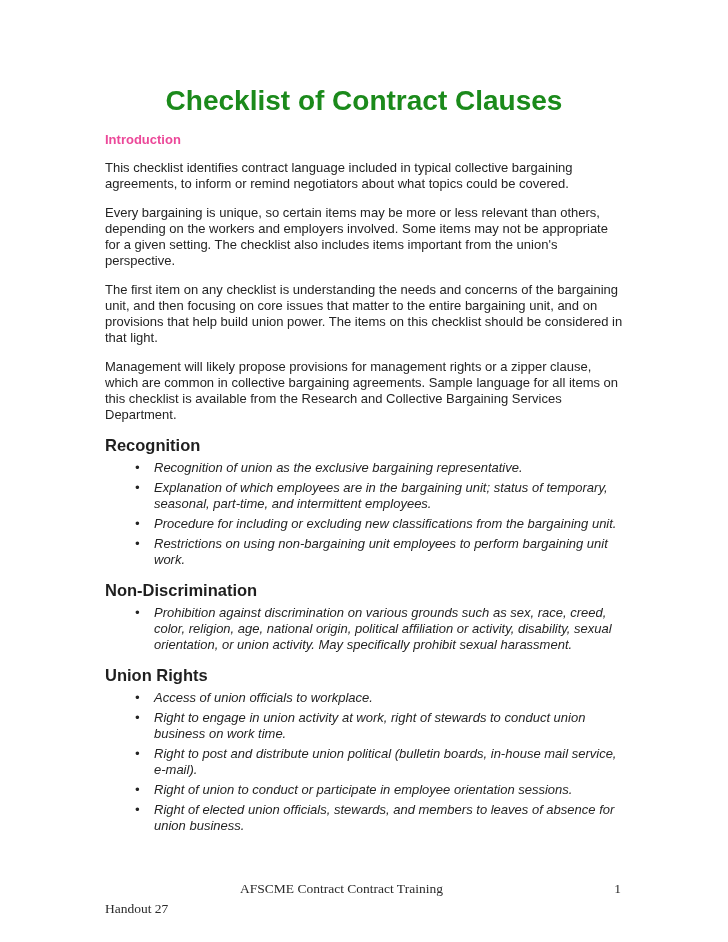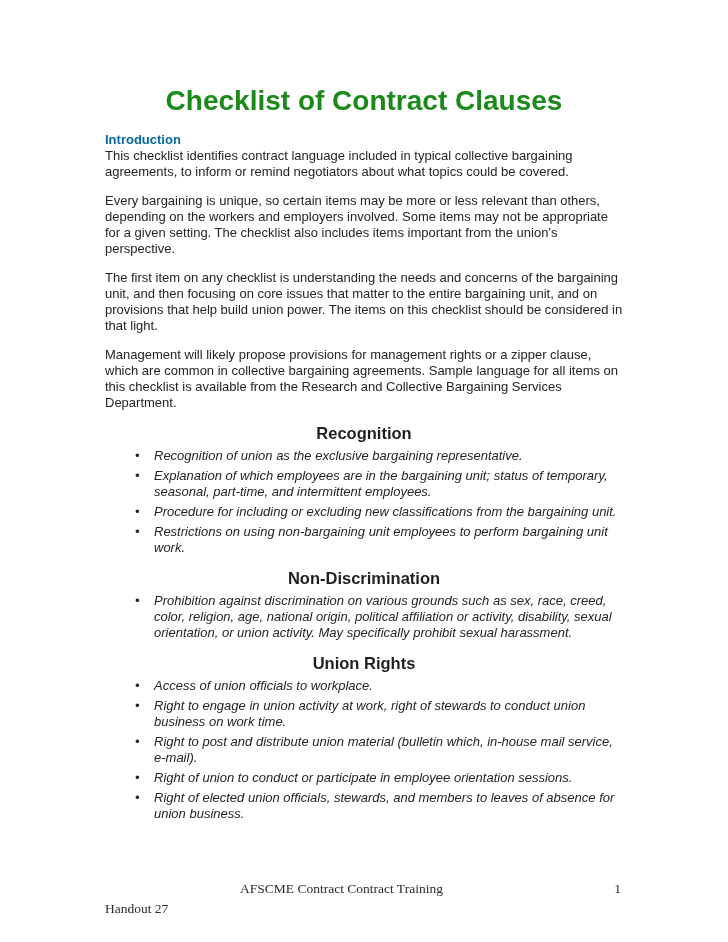--- a/index.html
+++ b/index.html
@@ -30,32 +30,31 @@
     line-height: 33px;
     font-weight: bold;
     text-align: center;
     letter-spacing: 0;
   }
   .intro-heading {
     margin: 15px 0 0 0;
     font-size: 13px;
     line-height: 16px;
     font-weight: bold;
-    color: #0369a1;
+    color: #ec4899;
   }
   .content p {
-    margin: 0 0 13px 0;
+    margin: 12px 0 13px 0;
   }
   .section-heading {
     margin: 13px 0 5px 0;
     font-size: 16.5px;
     line-height: 19px;
     font-weight: bold;
     color: #1f1f1f;
-    text-align: center;
   }
   ul.bullets {
     list-style: none;
     margin: 0;
     padding: 0;
   }
   ul.bullets li {
     position: relative;
     padding-left: 45px;
     margin: 4px;
@@ -107,21 +106,21 @@
 
     <h2 class="section-heading">Non-Discrimination</h2>
     <ul class="bullets">
       <li>Prohibition against discrimination on various grounds such as sex, race, creed, color, religion, age, national origin, political affiliation or activity, disability, sexual orientation, or union activity. May specifically prohibit sexual harassment.</li>
     </ul>
 
     <h2 class="section-heading">Union Rights</h2>
     <ul class="bullets">
       <li>Access of union officials to workplace.</li>
       <li>Right to engage in union activity at work, right of stewards to conduct union business on work time.</li>
-      <li>Right to post and distribute union material (bulletin which, in-house mail service, e-mail).</li>
+      <li>Right to post and distribute union political (bulletin boards, in-house mail service, e-mail).</li>
       <li>Right of union to conduct or participate in employee orientation sessions.</li>
       <li>Right of elected union officials, stewards, and members to leaves of absence for union business.</li>
     </ul>
 
   </div>
 
   <div class="footer">
     <span class="f-left">Handout 27</span>
     <span class="f-center">AFSCME Contract Contract Training</span>
     <span class="f-right">1</span>

